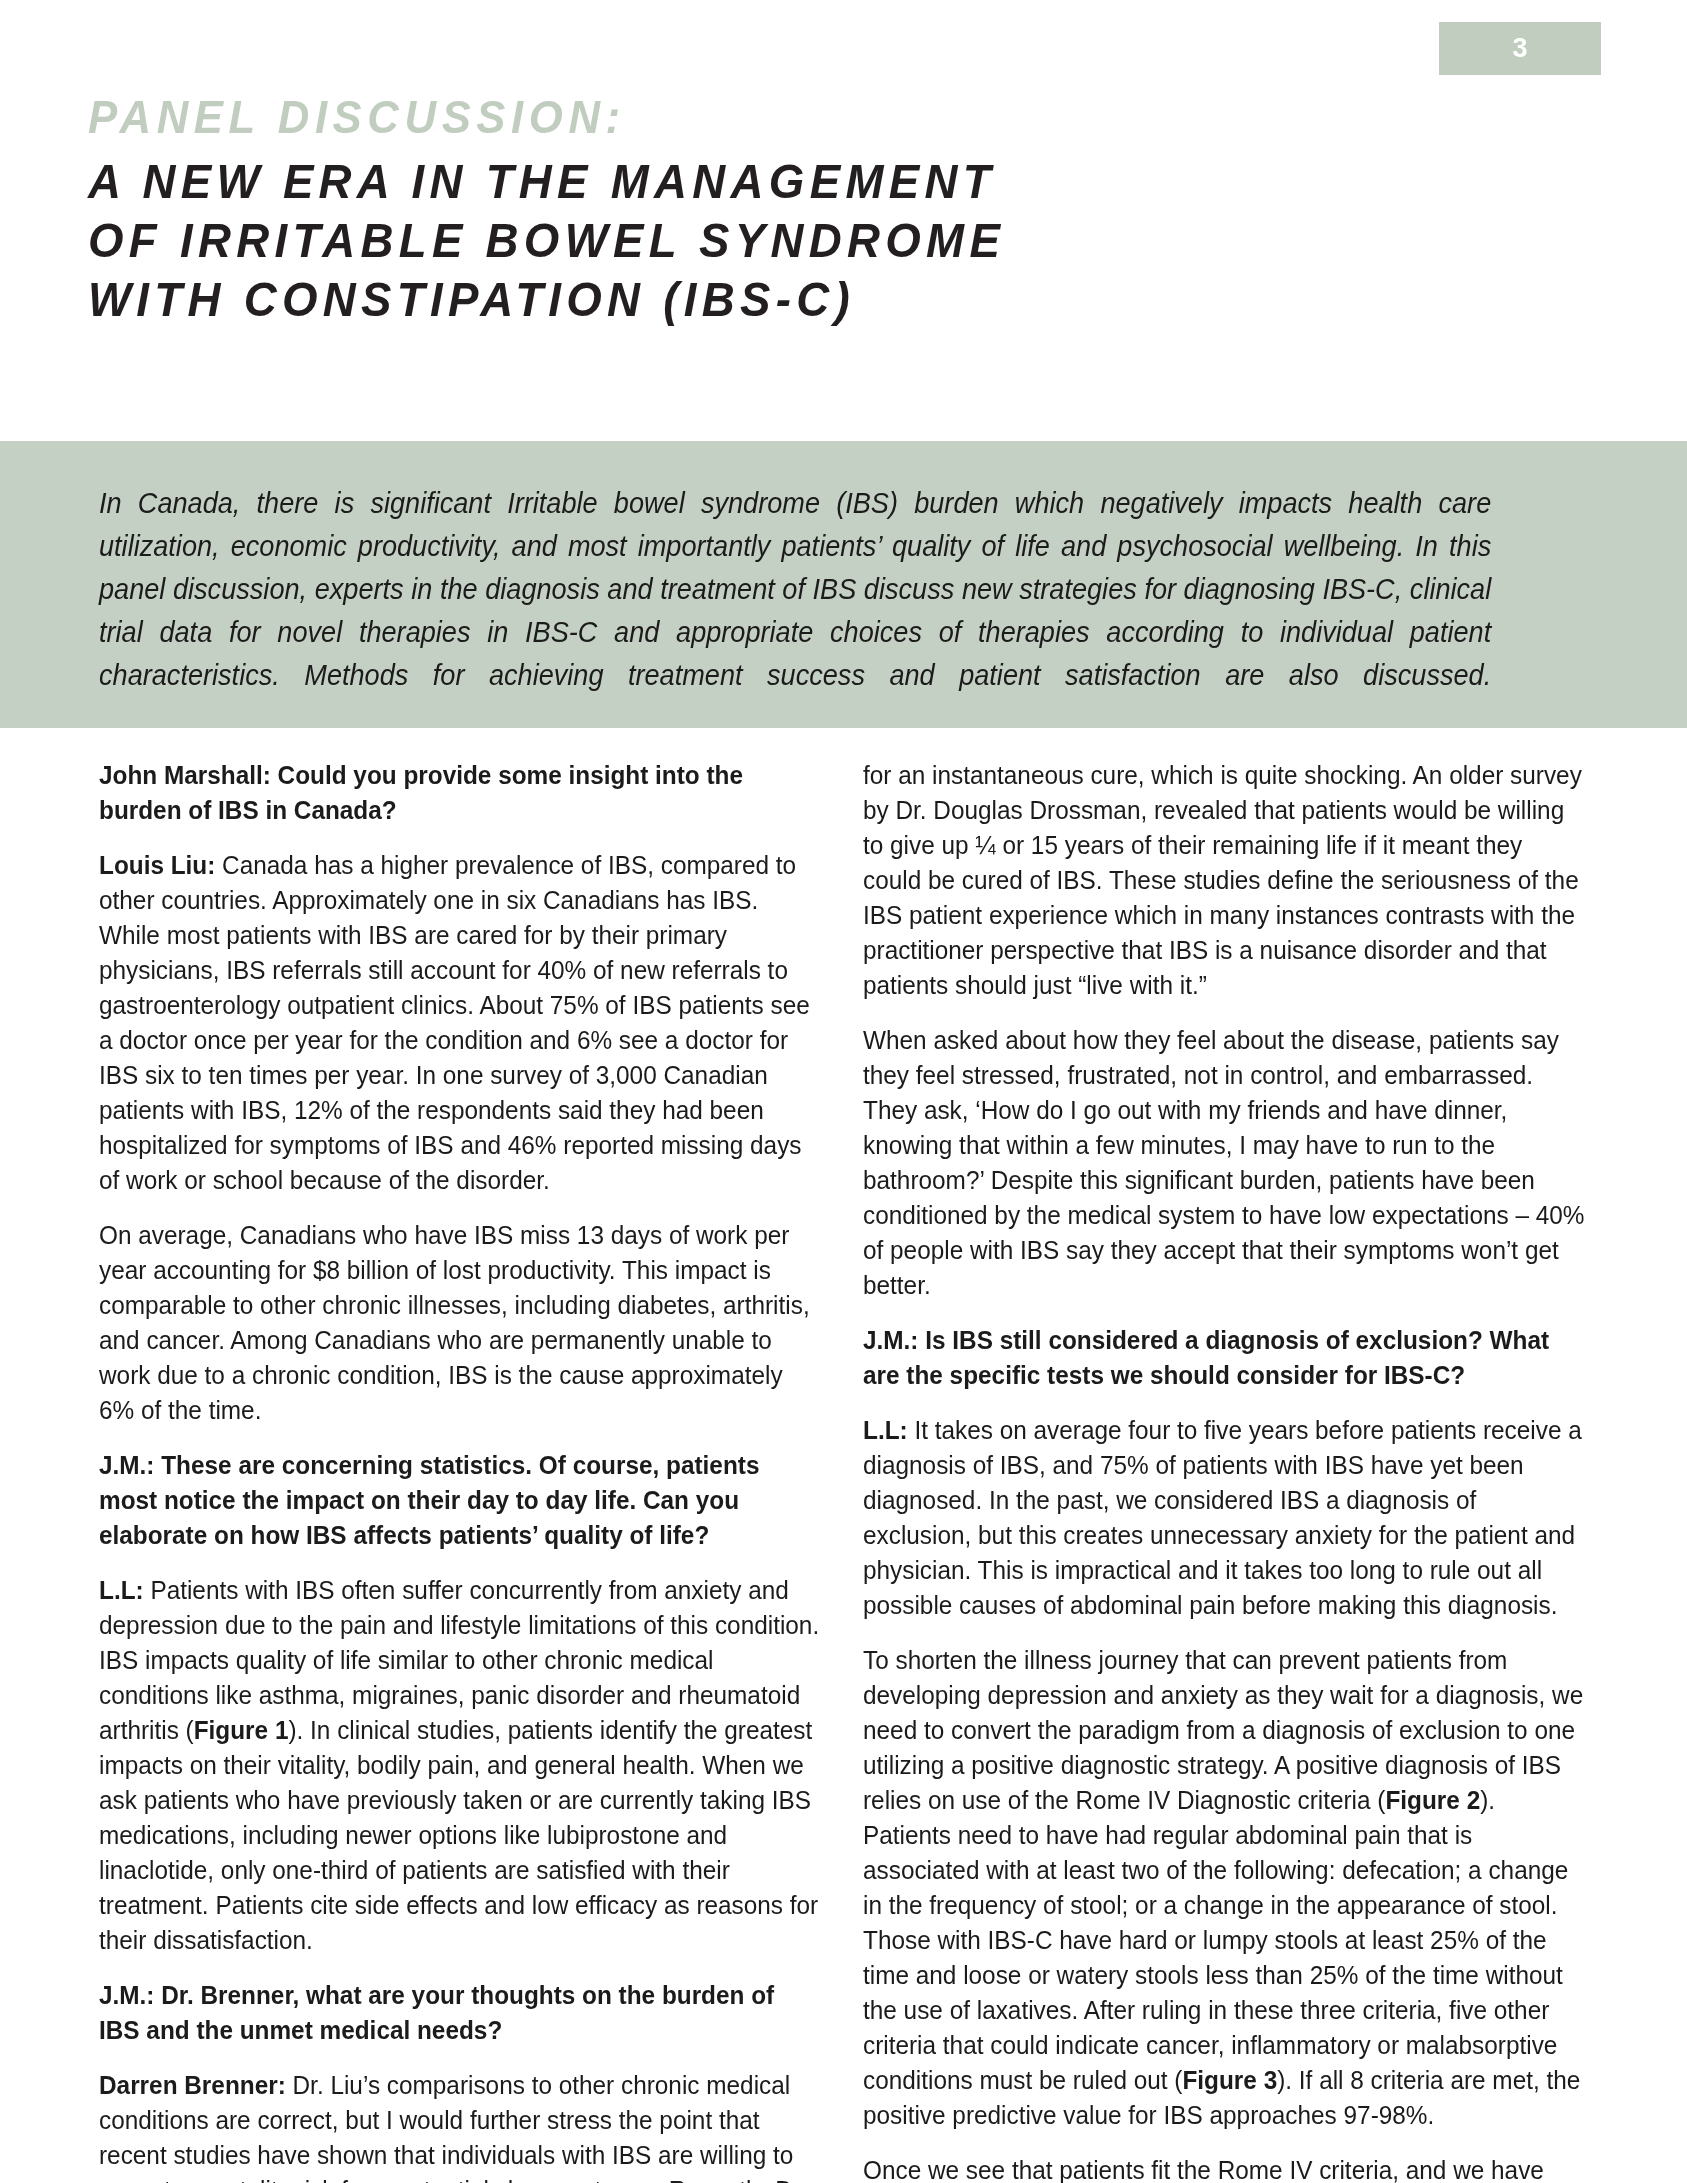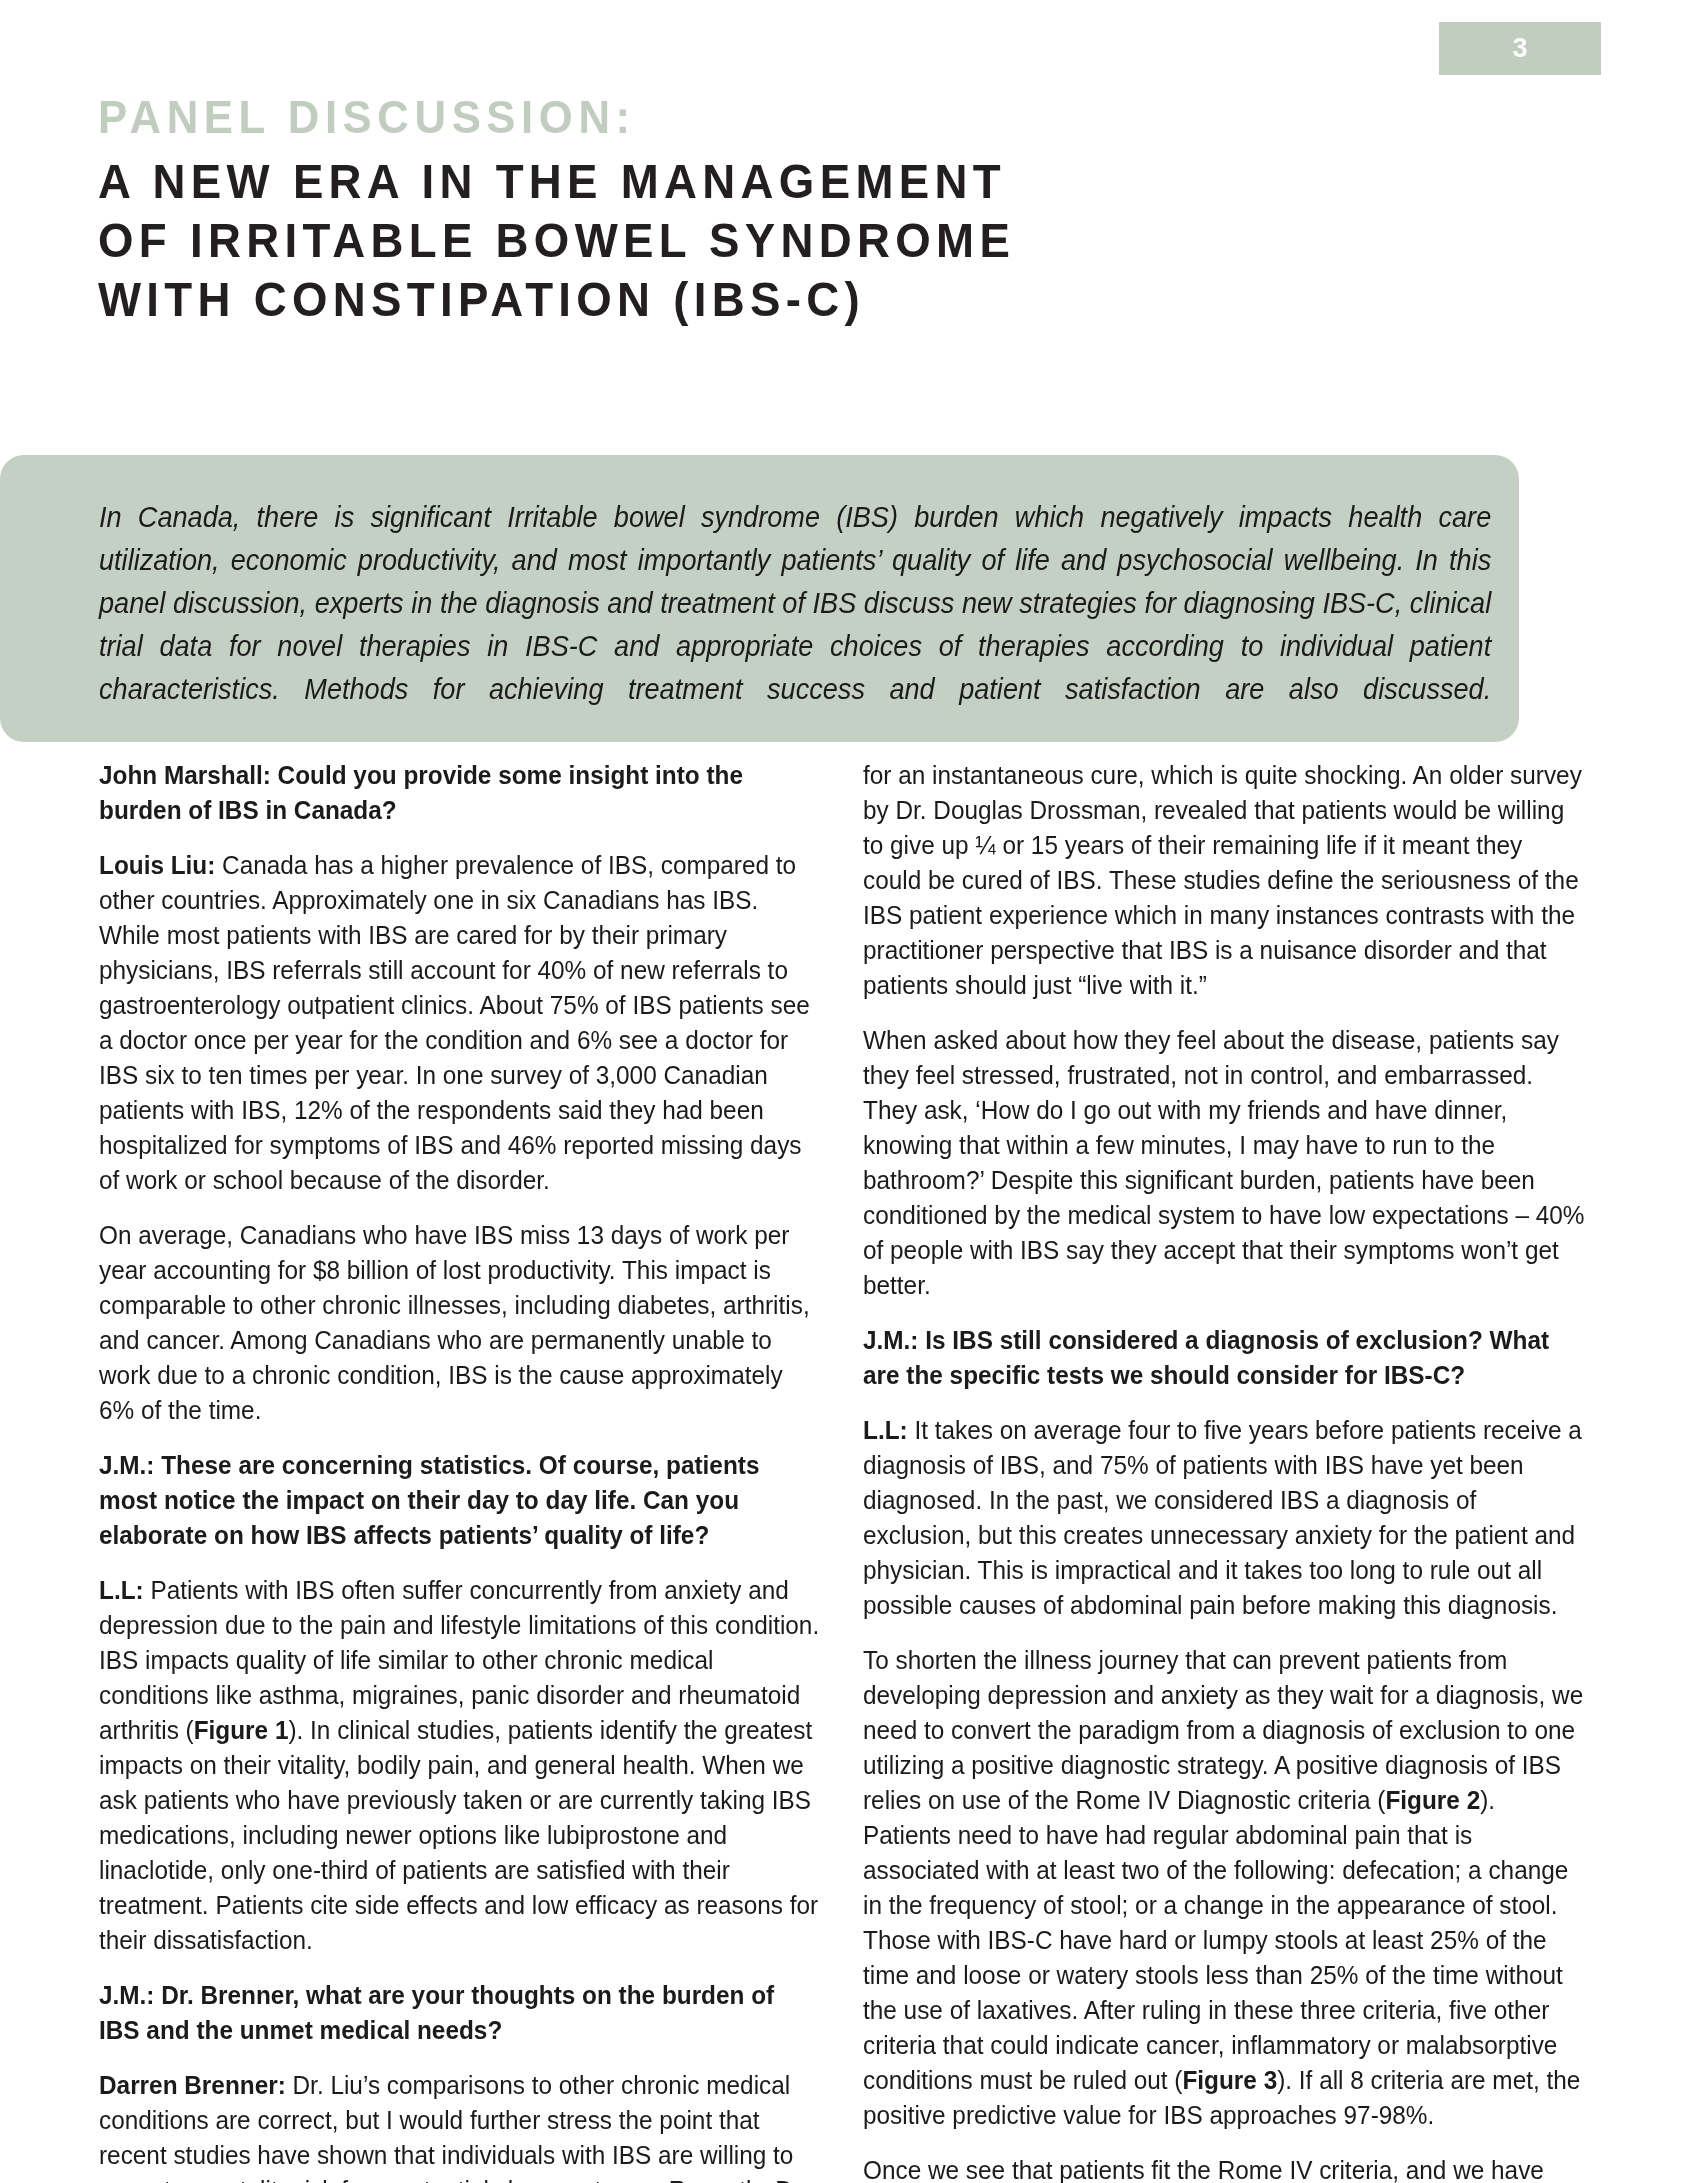--- a/index.html
+++ b/index.html
@@ -29,23 +29,24 @@
     font-family: "Liberation Sans Narrow", "Liberation Sans", sans-serif;
     display: flex;
     align-items: center;
     justify-content: center;
     letter-spacing: 0;
   }
 
   
   .title-block {
     position: absolute;
-    left: 98px;
+    left: 88px;
     top: 93px;
     width: 1495px;
+    font-style: italic;
   }
   .kicker {
     color: #c0cdbf;
     font-size: 47px;
     font-weight: 700;
     letter-spacing: 6px;
     line-height: 1.02;
     font-stretch: condensed;
     font-family: "Liberation Sans Narrow", "Liberation Sans", sans-serif;
     transform: scaleX(0.93);
@@ -66,25 +67,24 @@
   }
   .main-title .tl {
     display: block;
     white-space: nowrap;
   }
 
   
   .abstract-band {
     position: absolute;
     left: 0;
-    top: 455px;
-    width: 1519px;
+    top: 441px;
+    width: 1687px;
     height: 287px;
     background: #c5d0c4;
-    border-radius: 24px;
   }
   .abstract-text {
     position: absolute;
     left: 99px;
     top: 41px;
     width: 1489px;
     color: #1b1b1b;
     font-style: italic;
     font-size: 29px;
     line-height: 43px;

